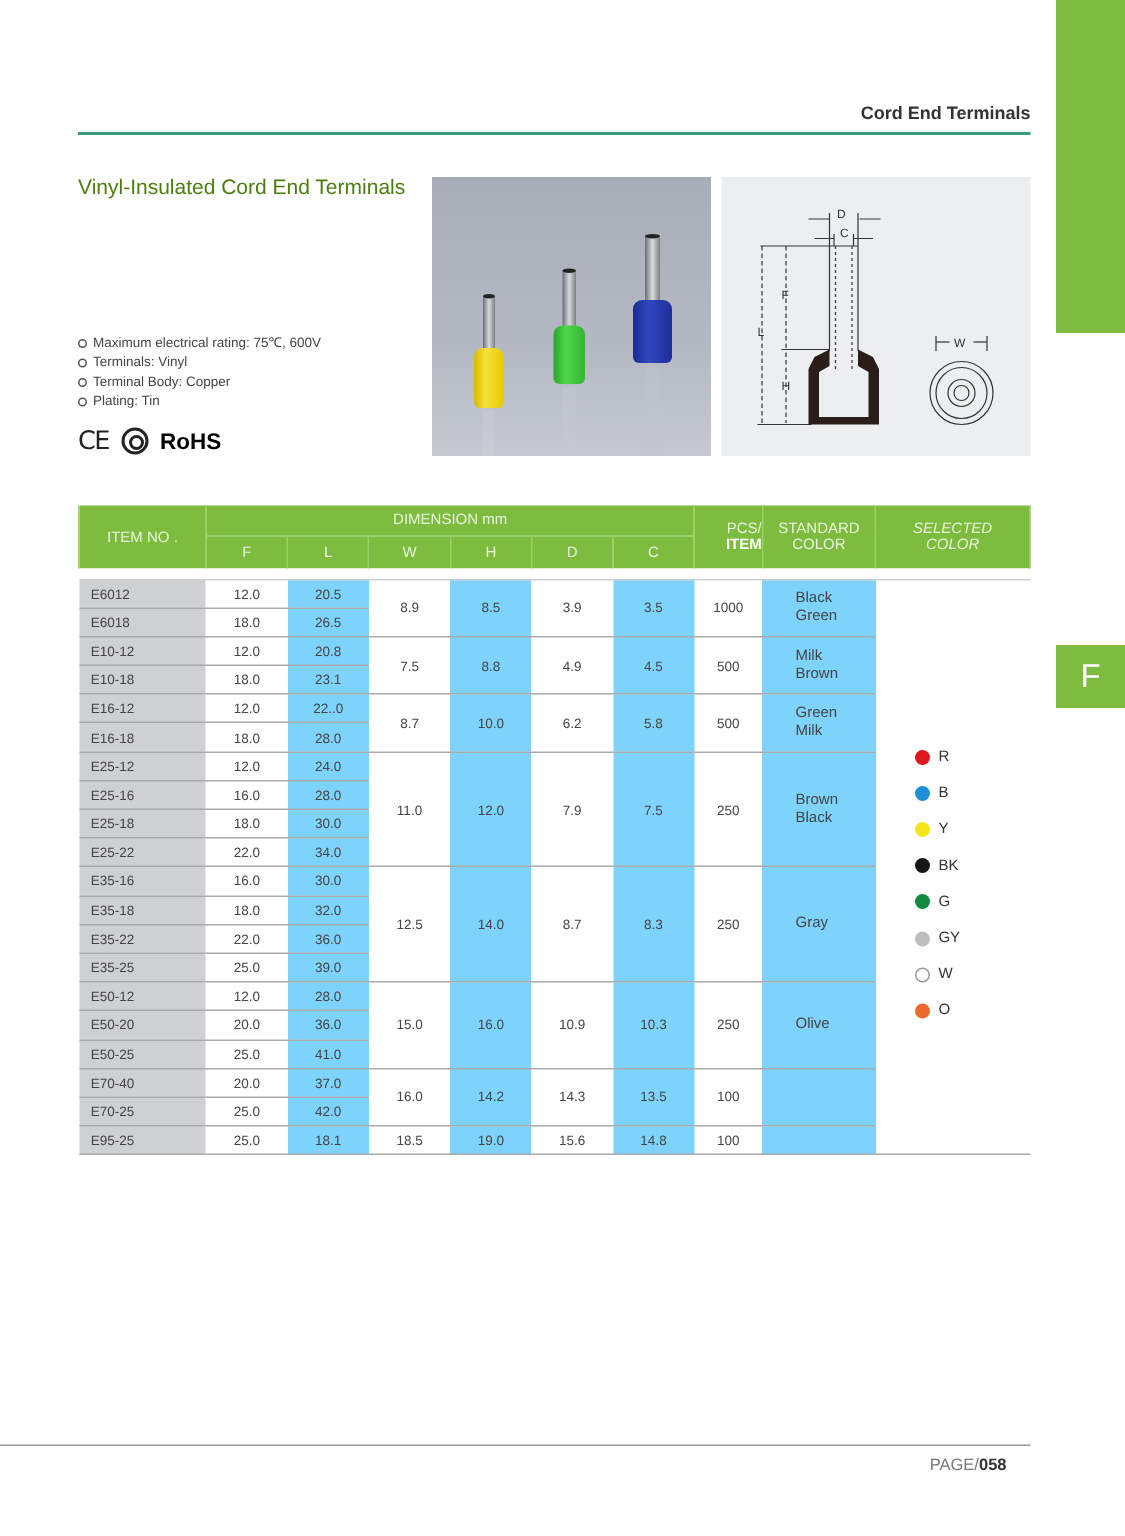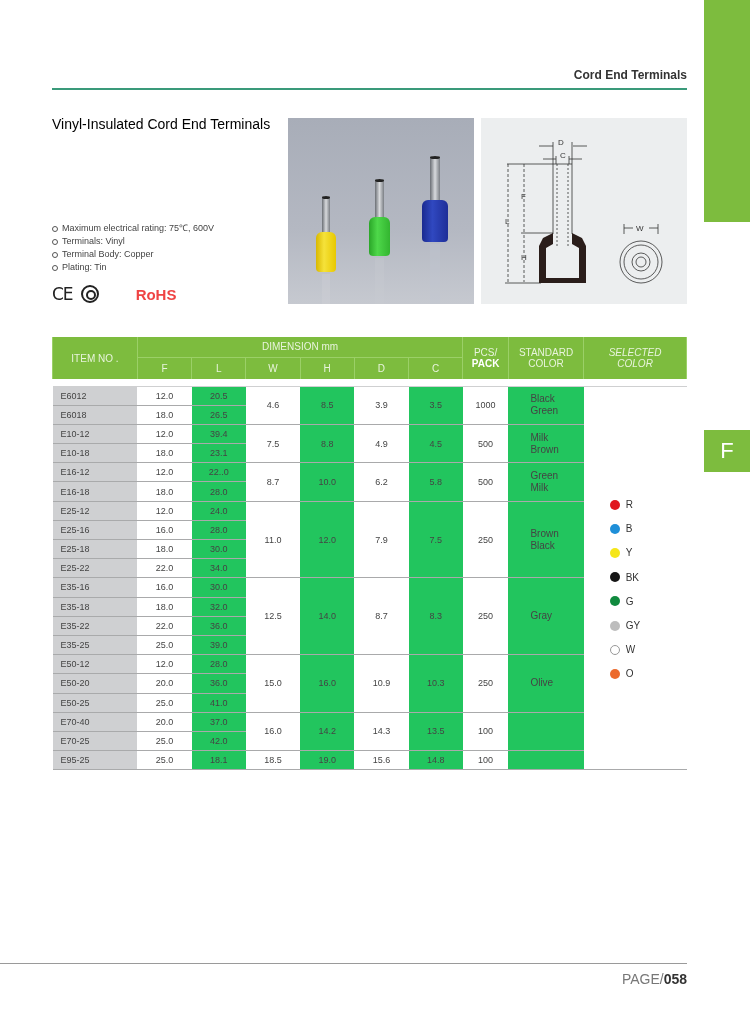--- a/index.html
+++ b/index.html
@@ -5,60 +5,60 @@
   * { box-sizing: border-box; margin: 0; padding: 0; }
   html, body { width: 750px; height: 1024px; background: #ffffff; overflow: hidden; }
   body { position: relative; font-family: "Liberation Sans", sans-serif; color: #333; }
 
   .side-tab-top { position: absolute; left: 704px; top: 0; width: 46px; height: 222px; background: #7dbc3e; }
   .side-tab-f { position: absolute; left: 704px; top: 430px; width: 46px; height: 42px; background: #7dbc3e; color: #fff; font-size: 22px; display: flex; align-items: center; justify-content: center; font-family: "Liberation Sans", sans-serif; }
 
   .header-title { position: absolute; right: 63px; top: 68px; font-size: 12px; font-weight: bold; color: #333; }
   .header-rule { position: absolute; left: 52px; top: 88px; width: 635px; height: 2px; background: #3a9a7a; }
 
-  .prod-title { position: absolute; left: 52px; top: 116px; font-size: 14px; color: #000000; }
+  .prod-title { position: absolute; left: 52px; top: 116px; font-size: 14px; color: #4d7c0f; }
 
   .features { position: absolute; left: 52px; top: 222px; list-style: none; }
   .features li { font-size: 9px; color: #444; line-height: 13px; display: flex; align-items: center; }
   .features li .bullet { display: inline-block; width: 6px; height: 6px; border: 1px solid #555; border-radius: 50%; margin-right: 4px; }
 
   .certs { position: absolute; left: 52px; top: 284px; display: flex; align-items: center; gap: 8px; }
   .cert-ce { font-size: 17px; font-weight: normal; color: #222; letter-spacing: -1px; font-family: "DejaVu Sans", sans-serif; }
   .cert-q { width: 18px; height: 18px; border: 2px solid #222; border-radius: 50%; position: relative; }
   .cert-q::after { content: ""; position: absolute; left: 3px; top: 3px; width: 6px; height: 6px; border: 2px solid #222; border-radius: 50%; }
-  .cert-rohs { font-size: 15px; font-weight: bold; color: #ef4444; margin-left: 29px; }
+  .cert-rohs { font-size: 15px; font-weight: bold; color: #000000; }
 
   .photo { position: absolute; left: 288px; top: 118px; width: 186px; height: 186px; background: linear-gradient(180deg, #a8adb8 0%, #b4b8c2 60%, #c6c9d0 100%); overflow: hidden; }
   .ferrule { position: absolute; }
   .ferrule .pin { position: absolute; background: linear-gradient(90deg, #6a6e74, #d8dadd 50%, #7a7e84); border-radius: 2px 2px 0 0; }
   .ferrule .pin::before { content: ""; position: absolute; top: 0; left: 0; right: 0; height: 3px; background: #222; border-radius: 50%; }
   .ferrule .collar { position: absolute; border-radius: 6px 6px 4px 4px; }
   .ferrule .refl { position: absolute; opacity: 0.35; }
 
   .diagram { position: absolute; left: 481px; top: 118px; width: 206px; height: 186px; background: #eceeef; }
 
   table.spec { position: absolute; left: 52px; top: 337px; width: 635px; border-collapse: collapse; font-size: 9px; color: #444; }
   table.spec th { background: #7dbc3e; color: #e8f4dc; font-weight: normal; font-size: 10px; height: 22px; border: 1px solid #9bd067; border-top: none; border-bottom: none; }
   table.spec thead tr:first-child th { height: 20px; }
   table.spec thead tr.sub th { border-top: 1px solid #9bd067; }
-  table.spec th.pack { line-height: 11px; }
+  table.spec th.pack { line-height: 11px; text-align: right; }
   table.spec th.pack b { color: #fff; font-weight: bold; }
   table.spec tr.gap td { height: 7px; background: #fff; border-bottom: 1px solid #cfd0d1; }
   table.spec td { height: 19.2px; text-align: center; border-bottom: 1px solid #a9aaab; }
   table.spec td.item { background: #cfd0d2; text-align: left; padding-left: 8px; width: 86px; }
-  table.spec td.alt { background: #22c55e; }
+  table.spec td.alt { background: #7dd3fc; }
   table.spec td.color-std { text-align: left; padding-left: 22px; font-size: 10px; line-height: 12px; }
   table.spec td.sel { border-bottom: 1px solid #a9aaab; vertical-align: top; background: #fff; }
 
   .swatches { list-style: none; padding: 106px 0 0 26px; }
   .swatches li { height: 24.2px; display: flex; align-items: center; font-size: 10px; color: #333; }
   .swatches .dot { width: 10px; height: 10px; border-radius: 50%; margin-right: 6px; display: inline-block; }
 
   .footer-rule { position: absolute; left: 0; top: 963px; width: 687px; height: 1px; background: #9a9a9a; }
-  .page-num { position: absolute; right: 63px; top: 971px; font-size: 14px; color: #777; }
+  .page-num { position: absolute; right: 79px; top: 971px; font-size: 11px; color: #777; }
   .page-num b { color: #333; }
 </style>
 </head>
 <body>
 
 <div class="side-tab-top"></div>
 <div class="side-tab-f">F</div>
 
 <div class="header-title">Cord End Terminals</div>
 <div class="header-rule"></div>
@@ -156,21 +156,21 @@
       <text x="155" y="113">W</text>
     </g>
   </svg>
 </div>
 
 <table class="spec">
   <thead>
     <tr>
       <th rowspan="2" style="width:86px;">ITEM NO .</th>
       <th colspan="6">DIMENSION mm</th>
-      <th rowspan="2" class="pack" style="width:46px;"><span>PCS/</span><br><b>PACK</b></th>
+      <th rowspan="2" class="pack" style="width:46px;"><span>PCS/</span><br><b>ITEM</b></th>
       <th rowspan="2" style="width:71px; padding:0 10px; line-height:11px;">STANDARD COLOR</th>
       <th rowspan="2" style="width:103px; padding:0 20px; line-height:11px;font-style:italic;">SELECTED COLOR</th>
     </tr>
     <tr class="sub">
       <th style="width:55px;">F</th>
       <th style="width:55px;">L</th>
       <th style="width:55px;">W</th>
       <th style="width:55px;">H</th>
       <th style="width:55px;">D</th>
       <th style="width:55px;">C</th>
@@ -178,21 +178,21 @@
   </thead>
   <tbody>
     <tr class="gap">
         <td colspan="10"></td>
       </tr>
 
     <tr>
       <td class="item">E6012</td>
       <td>12.0</td>
       <td class="alt">20.5</td>
-      <td rowspan="2">4.6</td>
+      <td rowspan="2">8.9</td>
       <td rowspan="2" class="alt">8.5</td>
       <td rowspan="2">3.9</td>
       <td rowspan="2" class="alt">3.5</td>
       <td rowspan="2">1000</td>
       <td rowspan="2" class="alt color-std"><span>Black</span><br><span>Green</span></td>
       <td rowspan="21" class="sel">
         <ul class="swatches">
           <li>
               <span class="dot" style="background:#e0161e;"></span>
               <span>R</span>
@@ -230,21 +230,21 @@
     </tr>
     <tr>
       <td class="item">E6018</td>
       <td>18.0</td>
       <td class="alt">26.5</td>
     </tr>
 
     <tr>
       <td class="item">E10-12</td>
       <td>12.0</td>
-      <td class="alt">39.4</td>
+      <td class="alt">20.8</td>
       <td rowspan="2">7.5</td>
       <td rowspan="2" class="alt">8.8</td>
       <td rowspan="2">4.9</td>
       <td rowspan="2" class="alt">4.5</td>
       <td rowspan="2">500</td>
       <td rowspan="2" class="alt color-std"><span>Milk</span><br><span>Brown</span></td>
     </tr>
     <tr>
       <td class="item">E10-18</td>
       <td>18.0</td>

